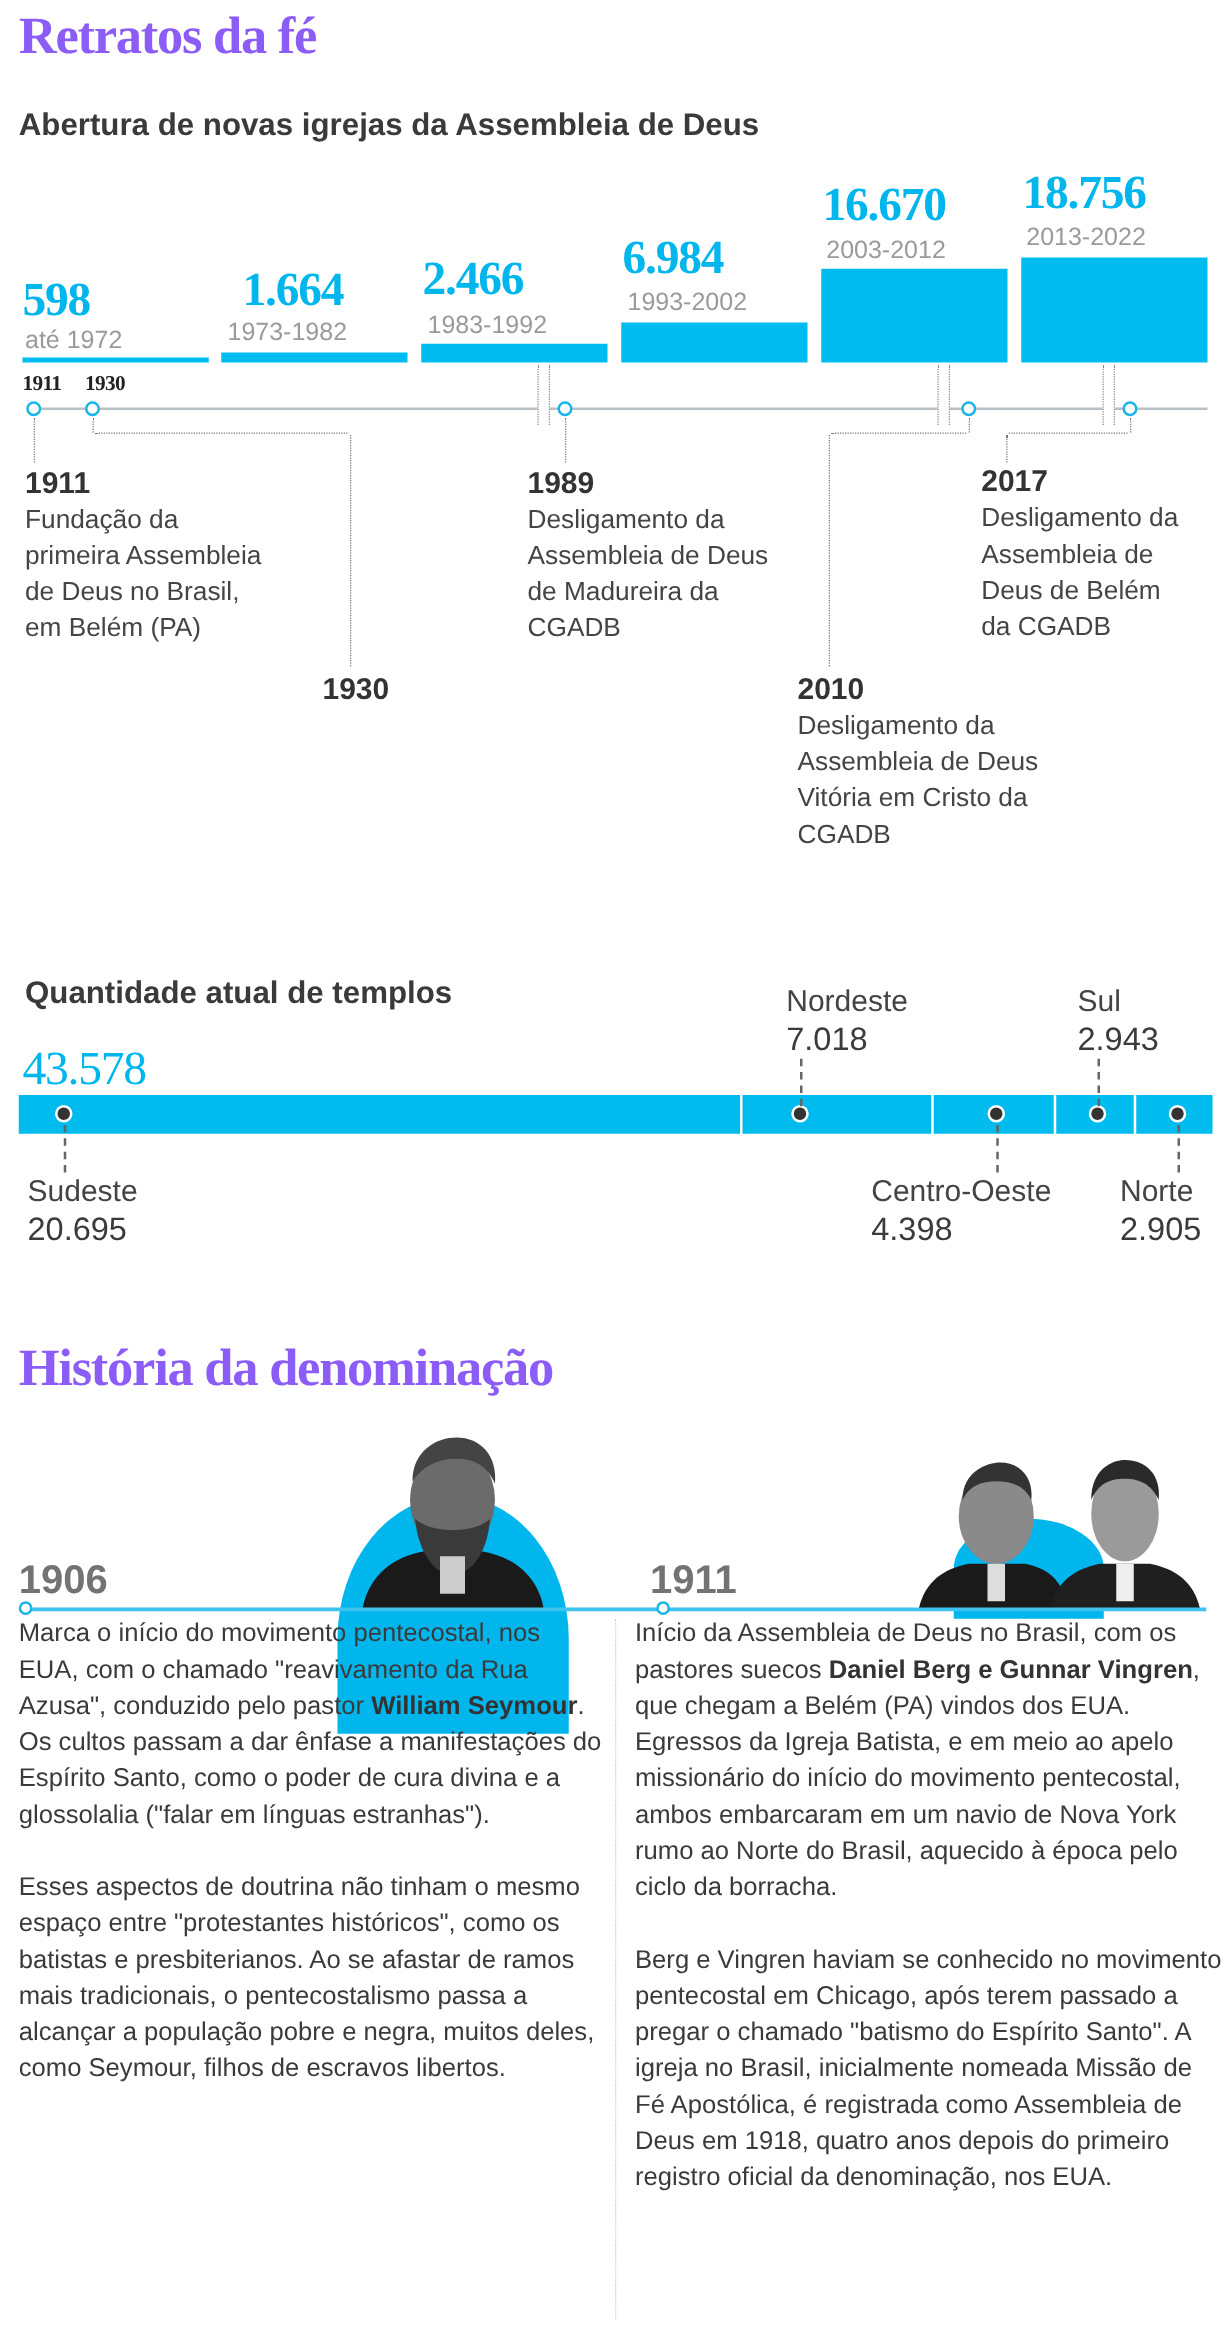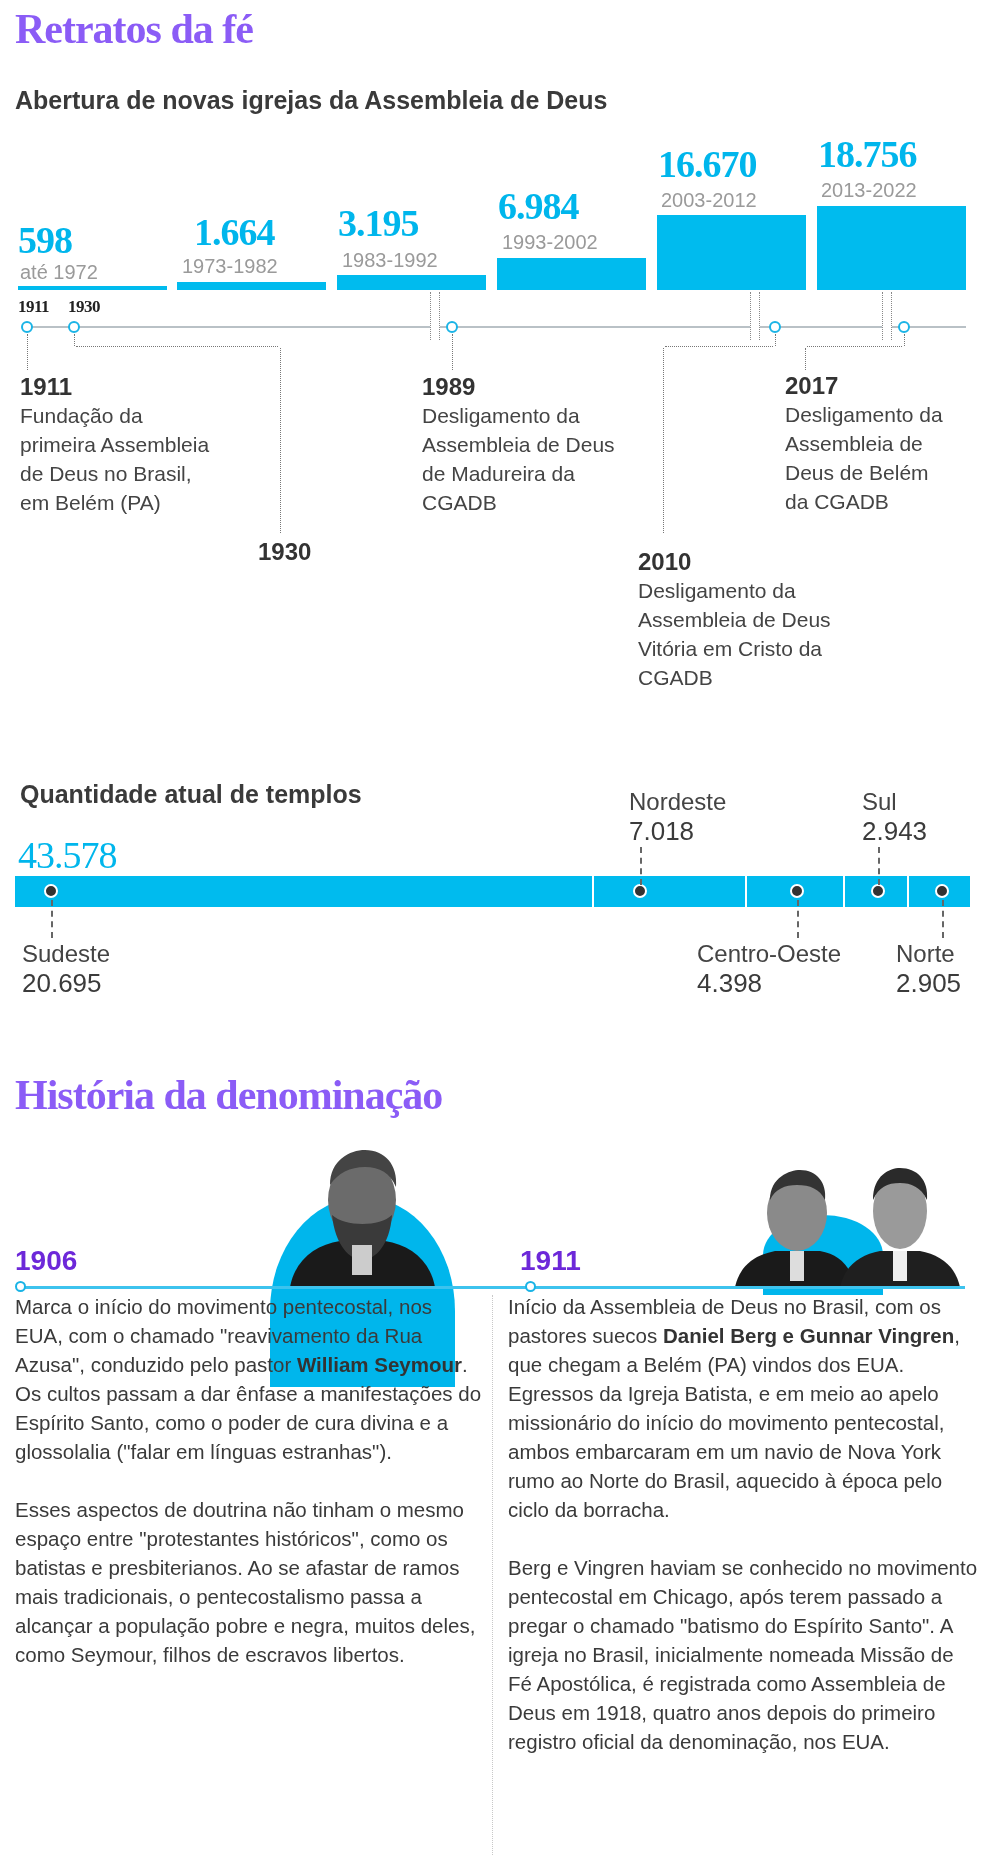--- a/index.html
+++ b/index.html
@@ -14,41 +14,41 @@
   .ev-year { font-weight:bold; font-size:24px; color:#333; }
   .ev-desc { font-size:21px; line-height:29px; color:#444; }
   .axis { background:#b9c1c6; height:2px; }
   .dot { width:8px; height:8px; border:2px solid #1ab4e6; border-radius:50%; background:#fff; }
   .dotline { border-left:1.5px dotted #777; }
   .dothline { border-top:1.5px dotted #777; }
   .region-name { font-size:24px; color:#444; }
   .region-val { font-size:26px; font-weight:normal; color:#3b3b3b; }
   .qdot { width:10px; height:10px; background:#333; border:2px solid #fff; border-radius:50%; }
   .dash { border-left:2px dashed #666; }
-  .hist-year { font-weight:bold; font-size:28px; color:#6d28d9; }
+  .hist-year { font-weight:bold; font-size:32px; color:#737373; }
   .hist-text { font-size:20.5px; line-height:29px; color:#3a3a3a; }
   .hist-text b { color:#333; }
 </style>
 </head>
 <body>
 
 <div class="abs h1" style="left:15px; top:0px; line-height:58px;">Retratos da fé</div>
 <div class="abs h2" style="left:15px; top:86px;">Abertura de novas igrejas da Assembleia de Deus</div>
 
 <div>
 
   <div class="abs val" style="left:18px; top:218px; font-size:38px;">598</div>
   <div class="abs period" style="left:20px; top:261px;">até 1972</div>
   <div class="abs bar" style="left:18px; top:286px; width:149px; height:4px;"></div>
 
   <div class="abs val" style="left:178px; top:210px; font-size:38px;margin-left:16px;">1.664</div>
   <div class="abs period" style="left:182px; top:255px;">1973-1982</div>
   <div class="abs bar" style="left:177px; top:282px; width:149px; height:8px;"></div>
 
-  <div class="abs val" style="left:338px; top:201px; font-size:38px;">3.195</div>
+  <div class="abs val" style="left:338px; top:201px; font-size:38px;">2.466</div>
   <div class="abs period" style="left:342px; top:249px;">1983-1992</div>
   <div class="abs bar" style="left:337px; top:275px; width:149px; height:15px;"></div>
 
   <div class="abs val" style="left:498px; top:184px; font-size:38px;">6.984</div>
   <div class="abs period" style="left:502px; top:231px;">1993-2002</div>
   <div class="abs bar" style="left:497px; top:258px; width:149px; height:32px;"></div>
 
   <div class="abs val" style="left:658px; top:142px; font-size:38px;">16.670</div>
   <div class="abs period" style="left:661px; top:189px;">2003-2012</div>
   <div class="abs bar" style="left:657px; top:215px; width:149px; height:75px;"></div>
@@ -103,21 +103,21 @@
   <div class="abs" style="left:422px; top:373px; width:240px;">
     <div class="ev-year">1989</div>
     <div class="ev-desc">
       <div>Desligamento da</div>
       <div>Assembleia de Deus</div>
       <div>de Madureira da</div>
       <div>CGADB</div>
     </div>
   </div>
 
-  <div class="abs" style="left:638px; top:538px; width:260px;margin-top:10px;">
+  <div class="abs" style="left:638px; top:538px; width:260px;">
     <div class="ev-year">2010</div>
     <div class="ev-desc">
       <div>Desligamento da</div>
       <div>Assembleia de Deus</div>
       <div>Vitória em Cristo da</div>
       <div>CGADB</div>
     </div>
   </div>
 
   <div class="abs" style="left:785px; top:372px; width:195px;">

